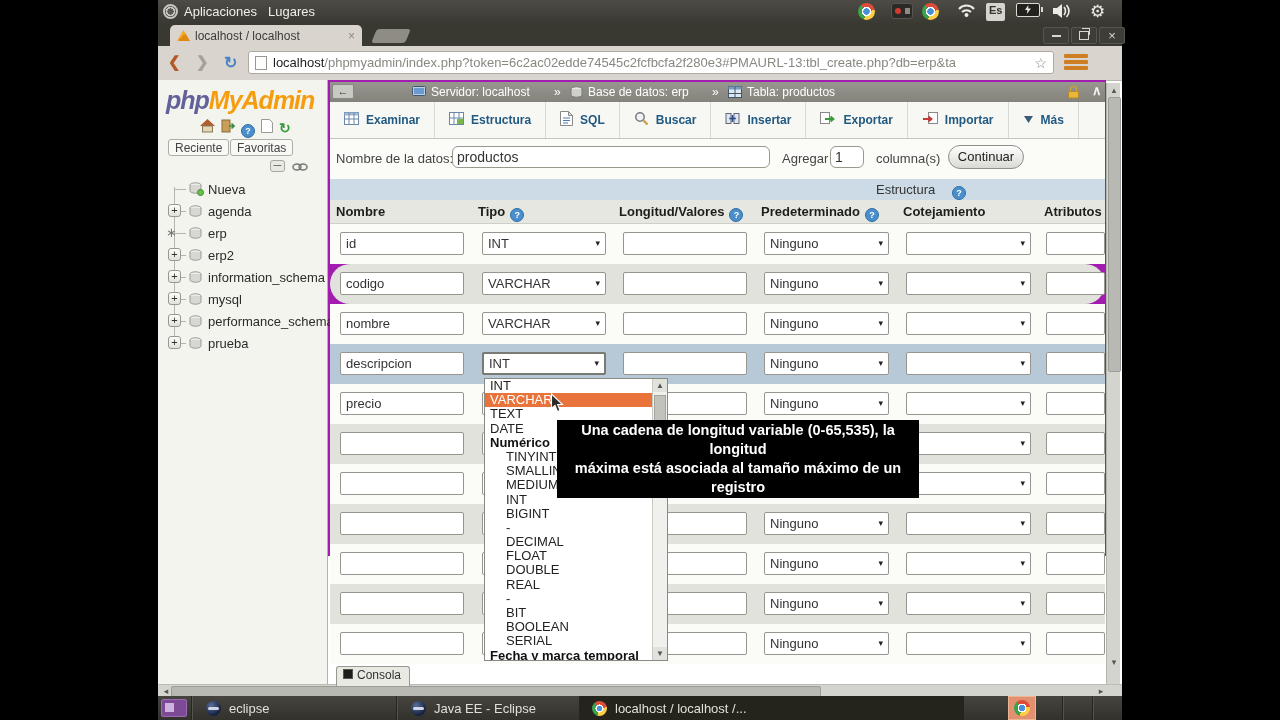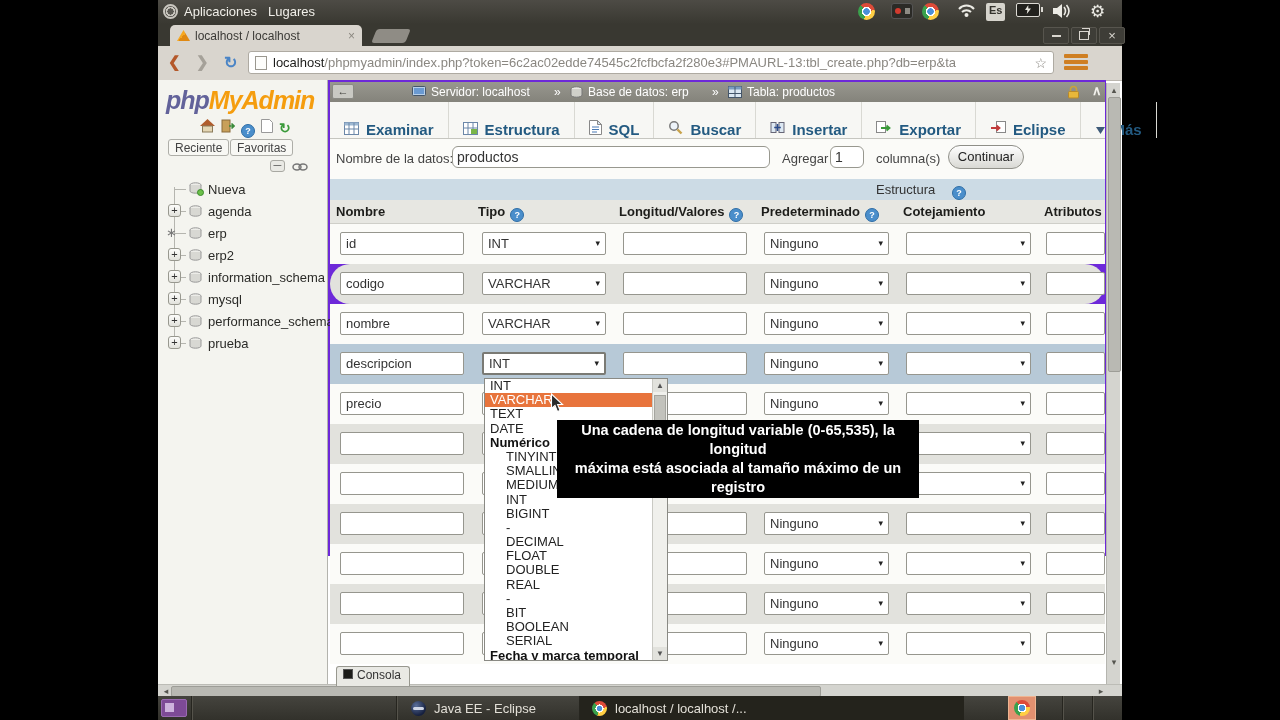--- a/index.html
+++ b/index.html
@@ -45,21 +45,21 @@
   #url-bar{position:absolute;left:90px;top:5px;width:806px;height:23px;background:#fff;
     border:1px solid #aeaaa2;border-radius:3px;box-sizing:border-box;display:flex;align-items:center;
     font-size:13px;white-space:nowrap;overflow:hidden;}
   .page-ico{flex:0 0 10px;width:10px;height:12px;border:1px solid #9a978f;background:#fdfdfb;margin:0 6px 0 6px;}
   #url-host{color:#1c1c1a;}
   #url-rest{color:#8a8781;overflow:hidden;}
   #url-star{position:absolute;right:6px;top:3px;color:#8a8781;font-size:14px;background:#fff;padding-left:3px;}
   #menu-burger{position:absolute;left:906px;top:8px;width:24px;height:18px;}
   #menu-burger span{display:block;width:24px;height:4px;background:#cf7f23;border-radius:1px;margin-bottom:2px;}
   
-  #page{position:absolute;left:0;top:80px;width:948px;height:476px;background:#6d28d9;}
+  #page{position:absolute;left:0;top:80px;width:948px;height:476px;background:#a21caf;}
   #sidebar{position:absolute;left:0;top:0;width:170px;height:604px;background:#f4f4ef;border-right:1px solid #b3b3ad;box-sizing:border-box;}
   #logo{position:absolute;left:8px;top:6px;font-size:25px;font-weight:bold;font-style:italic;letter-spacing:-1px;}
   #logo .p1{color:#62629a;}#logo .p2{color:#f59d0e;}
   #side-icons{position:absolute;left:42px;top:38px;display:flex;gap:6px;align-items:center;}
   .side-btn{position:absolute;top:59px;height:17px;background:#f8f8f4;border:1px solid #aeaea8;border-radius:3px;
     font-size:12px;color:#444;line-height:16px;padding:0 6px;box-sizing:border-box;}
   .mini-ctl{position:absolute;top:80px;}
   .minus-btn{width:15px;height:12px;background:#e9e9e4;border:1px solid #a8a8a2;border-radius:3px;
     font-size:11px;line-height:9px;text-align:center;color:#555;box-sizing:border-box;}
   #tree{position:absolute;left:0;top:99px;width:170px;}
@@ -76,22 +76,22 @@
   #crumb .back{position:absolute;left:2px;top:2px;width:22px;height:15px;background:#c9c9c3;border:1px solid #8a8a84;
     box-sizing:border-box;color:#3d3d39;font-size:11px;line-height:13px;text-align:center;border-radius:2px;}
   #crumb .seg{position:absolute;top:3px;white-space:nowrap;}
   #crumb .sep{position:absolute;top:3px;}
   .crumb-ico{position:absolute;top:4px;}
   #crumb-lock{position:absolute;left:736px;top:3px;}
   #crumb-chevron{position:absolute;left:762px;top:1px;color:#f2f1ec;font-size:13px;font-weight:bold;}
   
   #pma-tabs{position:absolute;left:172px;top:22px;width:775px;height:37px;background:#f7f7f4;
     border-bottom:1px solid #c6c6c0;box-sizing:border-box;display:flex;}
-  .pma-tab{flex:0 0 auto;display:flex;align-items:flex-end;gap:7px;padding:0 14px;border-right:1px solid #d9d9d3;
-    font-size:15px;font-weight:bold;color:#235a81;}
+  .pma-tab{flex:0 0 auto;display:flex;align-items:center;gap:7px;padding:0 14px;border-right:1px solid #d9d9d3;
+    font-size:12px;font-weight:bold;color:#235a81;}
   
   #form-row{position:absolute;left:172px;top:59px;width:775px;height:40px;background:#fbfbf8;font-size:13px;color:#444;}
   .text-input{background:#fff;border:1px solid #98988f;border-radius:6px;box-sizing:border-box;
     font-size:14px;color:#333;padding:2px 4px;position:absolute;height:22px;line-height:17px;}
   #btn-continue{position:absolute;left:618px;top:6px;width:76px;height:24px;border:1px solid #8f8f88;border-radius:12px;
     background:linear-gradient(#fefefe,#d9d9d4);font-size:13px;color:#222;text-align:center;line-height:22px;box-sizing:border-box;}
   
   #band{position:absolute;left:172px;top:99px;width:775px;height:21px;background:#ccdbe5;font-size:13px;color:#333;}
   #head-row{position:absolute;left:172px;top:120px;width:775px;height:24px;background:#e7e7e2;
     border-bottom:1px solid #cfcfc9;box-sizing:border-box;font-size:13px;font-weight:bold;color:#1d1d1a;}
@@ -405,21 +405,21 @@
                 <rect x="0.5" y="0.5" width="9" height="11" fill="#fff" stroke="#888"></rect>
                 <path d="M5 7 h8 M10.5 4.5 L13.5 7 L10.5 9.5" stroke="#3a9a3a" stroke-width="1.8" fill="none"></path>
               </svg></span>
             <span>Exportar</span>
           </div>
           <div class="pma-tab">
             <span><svg width="16" height="14">
                 <rect x="6.5" y="0.5" width="9" height="11" fill="#fff" stroke="#888"></rect>
                 <path d="M1 7 h8 M6.5 4.5 L9.5 7 L6.5 9.5" stroke="#c23a3a" stroke-width="1.8" fill="none"></path>
               </svg></span>
-            <span>Eclipse</span>
+            <span>Importar</span>
           </div>
           <div class="pma-tab">
             <span><svg width="11" height="9">
                 <polygon points="1,1 10,1 5.5,8" fill="#3d5a78"></polygon>
               </svg></span>
             <span>Más</span>
           </div>
         </div>
 
     <div id="form-row">
@@ -622,20 +622,24 @@
     <div id="hscroll">
       <span class="sb-arrow" style="left:1px;top:1px;">◂</span>
       <span id="h-thumb"></span>
       <span class="sb-arrow" style="left:936px;top:1px;">▸</span>
     </div>
   </div>
 
   <div id="taskbar">
     <div id="ws-ico"></div>
     <div class="tb-div" style="left:33px"></div>
+    <div class="tb-cell" style="left:36px;width:202px;">
+      <span class="eclipse-ico"></span>
+      <span>eclipse</span>
+    </div>
     <div class="tb-div" style="left:238px"></div>
     <div class="tb-cell" style="left:241px;width:180px;">
       <span class="eclipse-ico"></span>
       <span>Java EE - Eclipse</span>
     </div>
     <div class="tb-div" style="left:421px"></div>
     <div class="tb-cell tb-active" style="left:422px;width:384px;">
       <span class="chrome-ico" style="width:15px;height:15px;"></span>
       <span>localhost / localhost /...</span>
     </div>

